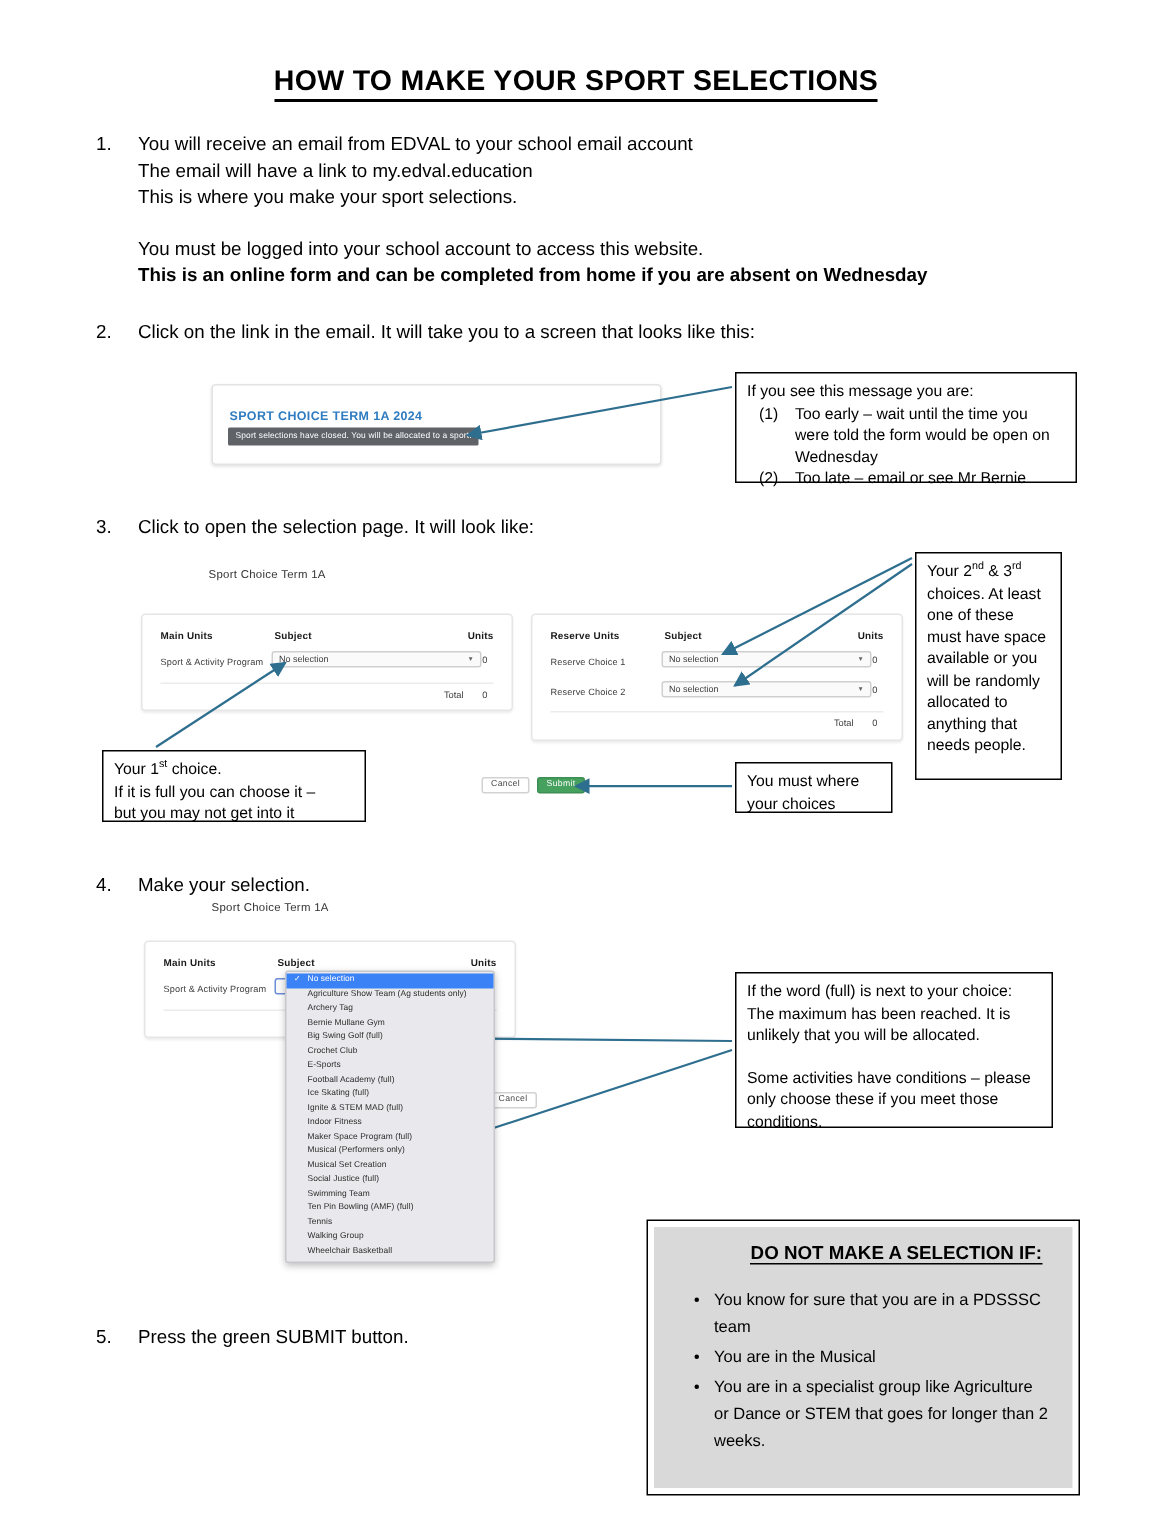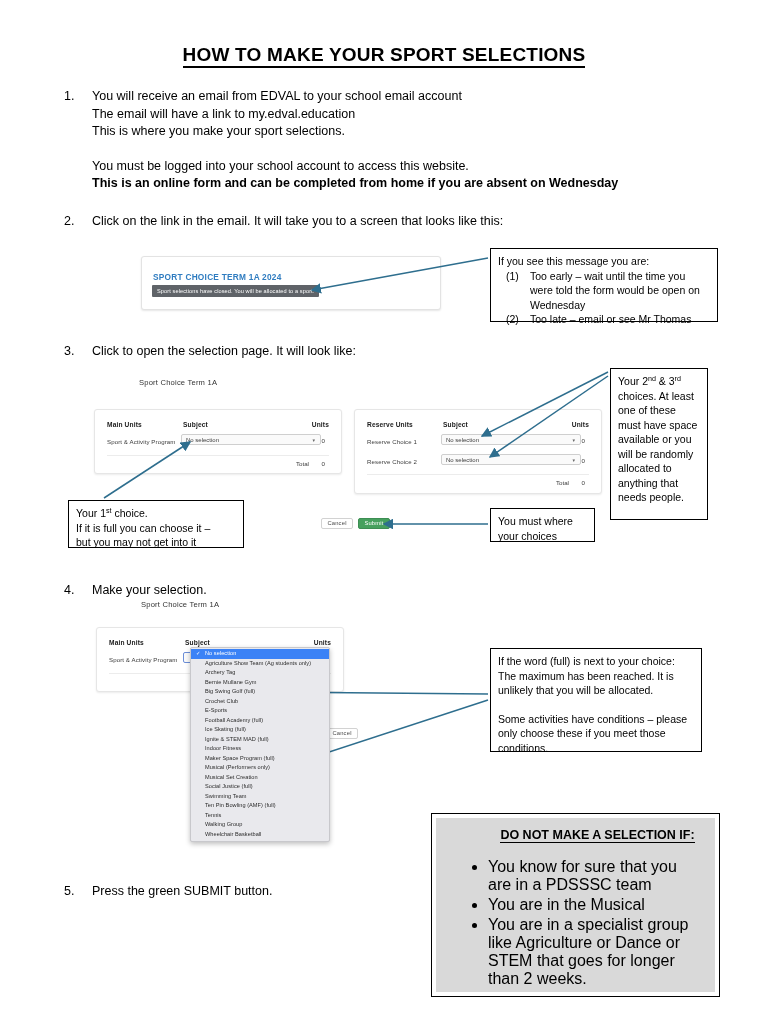--- a/index.html
+++ b/index.html
@@ -260,23 +260,23 @@
     padding: 10px 10px 6px 10px;
   }
   .donot .dn-title {
     text-align: center;
     font-size: 12.5px;
     font-weight: bold;
     margin-bottom: 16px;
   }
   .donot .dn-title span { border-bottom: 1.6px solid #000; margin-left: 44px; }
   .donot ul {
-    margin: 16px;
+    margin: 4px;
     padding-left: 26px;
-    font-size: 16px;
+    font-size: 11px;
     line-height: 18px;
   }
   .donot li { margin-bottom: 2px; }
 
   sup { font-size: 0.68em; vertical-align: super; line-height: 0; }
 </style>
 </head>
 <body>
 
 <div class="page">
@@ -310,21 +310,21 @@
   </div>
 
   <div class="callout" style="left:490px; top:248px; width:228px; height:74px;">
     <p>If you see this message you are:</p>
     <div class="ol-row">
       <div class="mark" style="padding-left:8px;">(1)</div>
       <div class="txt">Too early – wait until the time you were told the form would be open on Wednesday</div>
     </div>
     <div class="ol-row">
       <div class="mark" style="padding-left:8px;">(2)</div>
-      <div class="txt">Too late – email or see Mr Thomas</div>
+      <div class="txt">Too late – email or see Mr Bernie</div>
     </div>
   </div>
 
   <div class="step" style="left:64px; top:343px; width:660px;">
     <div class="num">3.</div>
     <div class="body">
       <p>Click to open the selection page. It will look like:</p>
     </div>
   </div>
 

